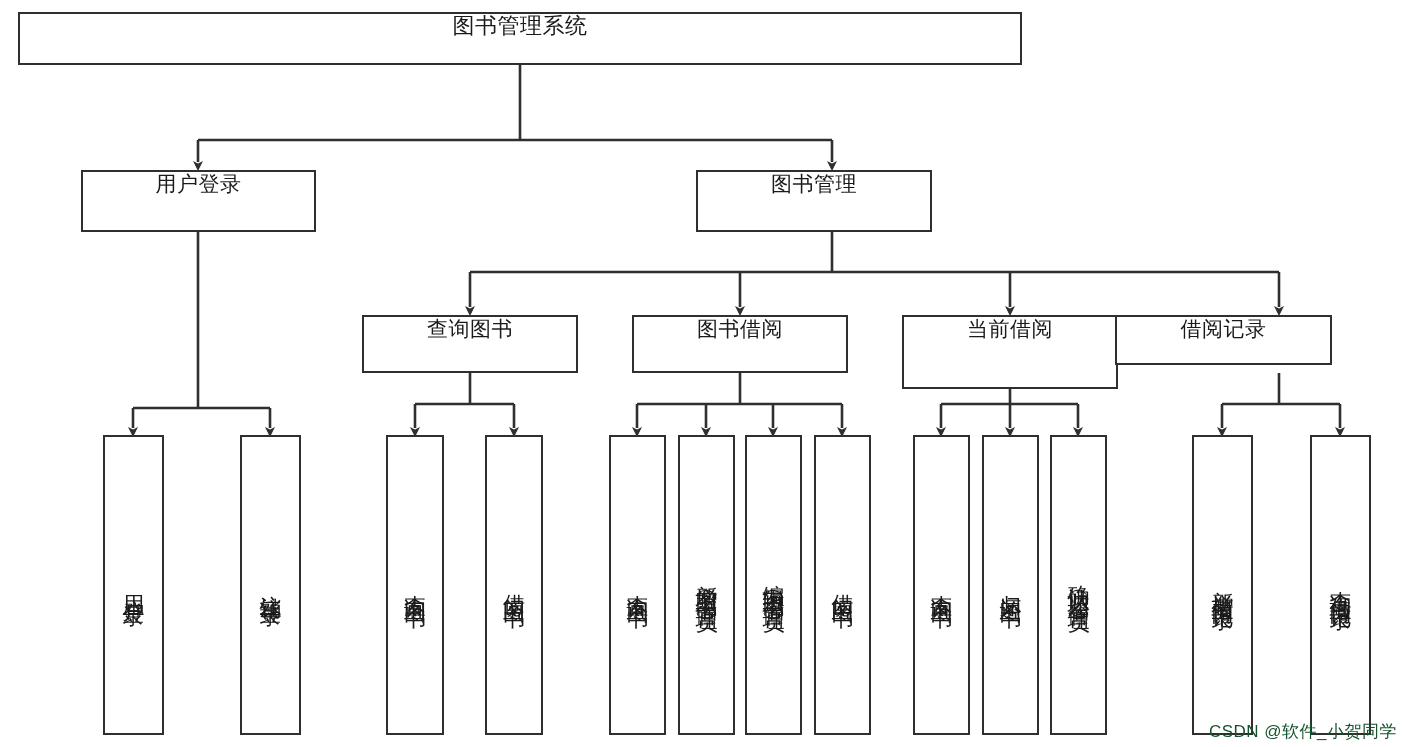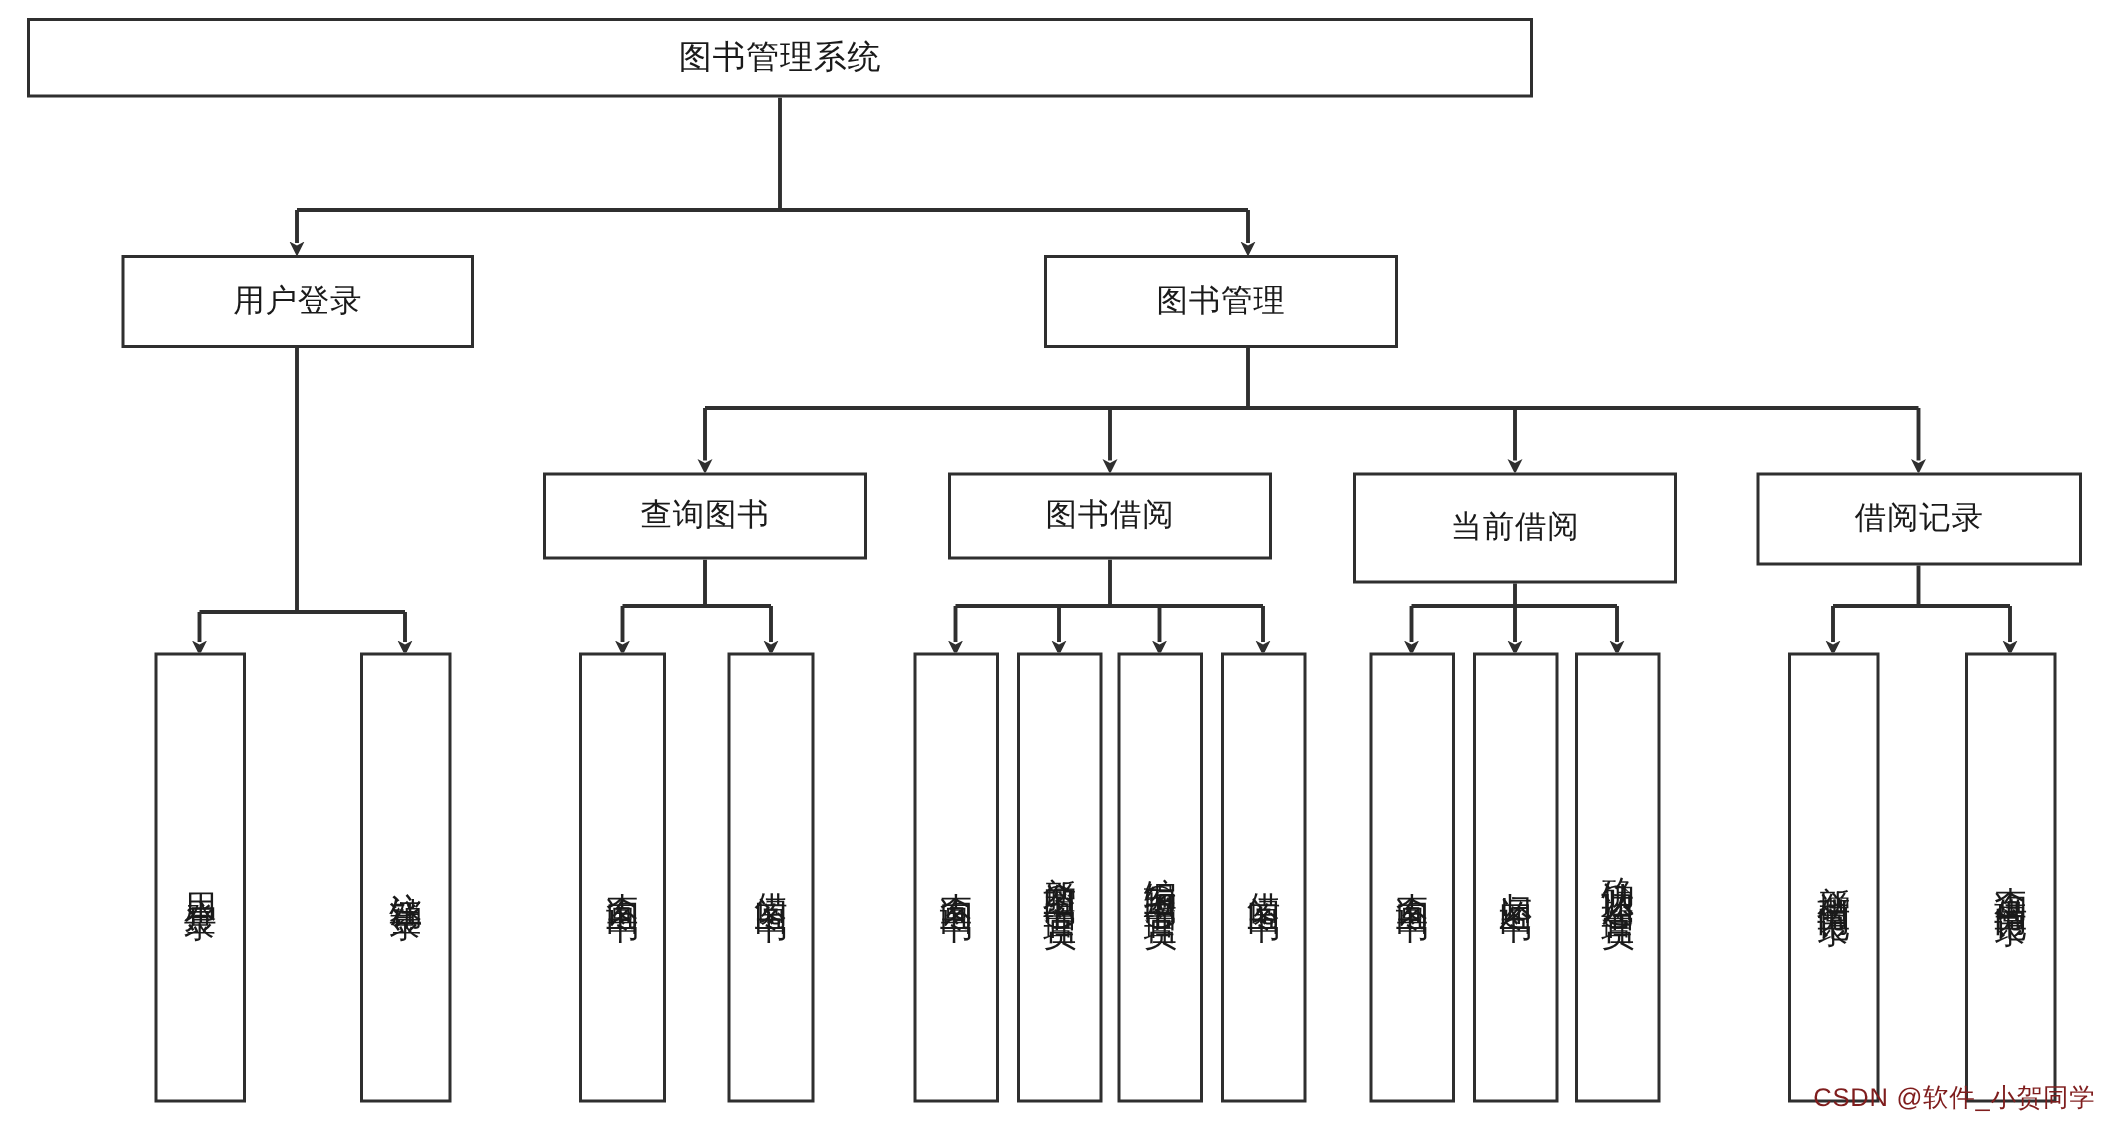--- a/index.html
+++ b/index.html
@@ -24,21 +24,21 @@
     width: 1405px;
     height: 747px;
     pointer-events: none;
   }
   .node {
     position: absolute;
     box-sizing: border-box;
     border: 2px solid #2f2f2f;
     background: #ffffff;
     display: flex;
-    align-items: center;
+    align-items: flex-start;
     justify-content: center;
     color: #1a1a1a;
     line-height: 1.12;
   }
   .node .label {
     display: block;
     text-align: center;
   }
   
   .node.horiz .label {
@@ -60,21 +60,21 @@
     font-size: 22px;
     letter-spacing: 4px;
     line-height: 1;
     max-height: 268px;
   }
   .watermark {
     position: absolute;
     right: 8px;
     bottom: 4px;
     font-size: 17px;
-    color: #7f1d1d;
+    color: #14532d;
     white-space: nowrap;
     letter-spacing: 0.5px;
   }
 </style>
 </head>
 <body>
 
 <div id="canvas">
 
   <svg class="wires" viewBox="0 0 1405 747">
@@ -140,21 +140,21 @@
 
   <div class="node horiz" style="left:362px; top:315px; width:216px; height:58px;">
     <span class="label">查询图书</span>
   </div>
   <div class="node horiz" style="left:632px; top:315px; width:216px; height:58px;">
     <span class="label">图书借阅</span>
   </div>
   <div class="node horiz" style="left:902px; top:315px; width:216px; height:74px;">
     <span class="label">当前借阅</span>
   </div>
-  <div class="node horiz" style="left:1171px; top:315px; width:217px; height:62px;">
+  <div class="node horiz" style="left:1115px; top:315px; width:217px; height:50px;">
     <span class="label">借阅记录</span>
   </div>
 
   <div class="node vert" style="left:103px; top:435px; width:61px; height:300px;">
     <span class="label">用户登录</span>
   </div>
   <div class="node vert" style="left:240px; top:435px; width:61px; height:300px;">
     <span class="label">注销登录</span>
   </div>
 

